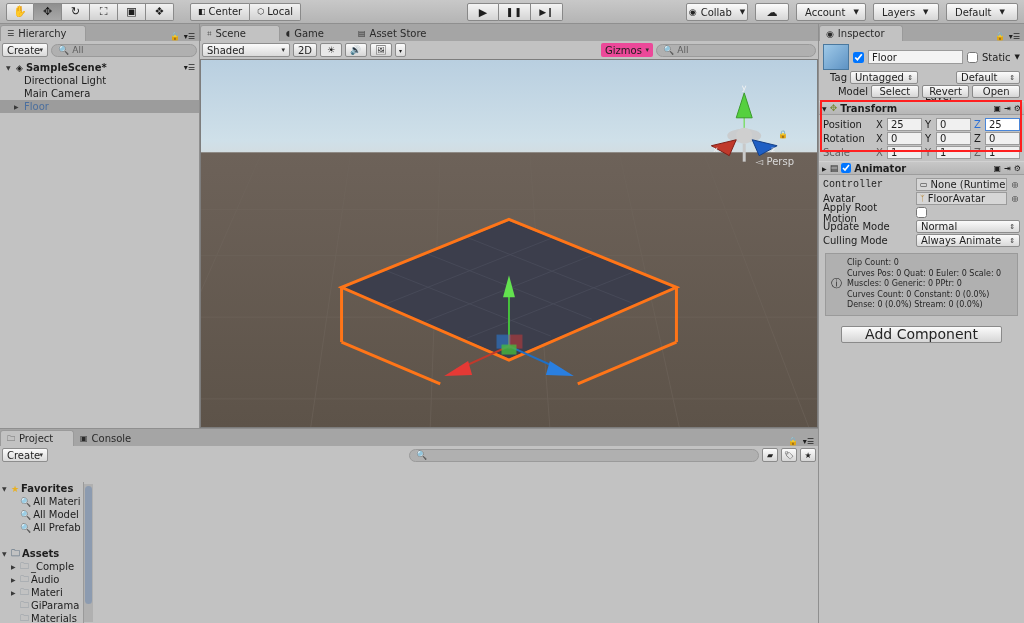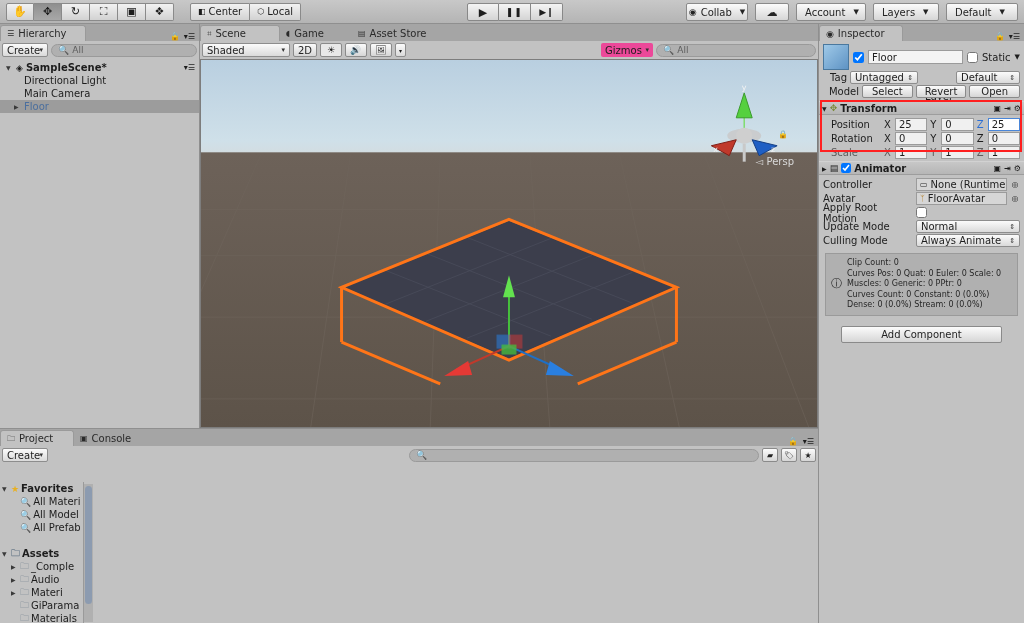--- a/index.html
+++ b/index.html
@@ -386,42 +386,42 @@
         <span class="arr">⇕</span>
       </div>
       <span class="rlbl" style="width:32px;margin-top:38px;">Layer</span>
       <div class="drop" style="flex:1;height:13px;">
         <span>Default</span>
         <span class="arr">⇕</span>
       </div>
     </div>
 
     <div class="insp-row">
-      <span class="rlbl" style="width:36px;">Model</span>
+      <span class="rlbl" style="width:36px;margin-left:9px;">Model</span>
       <div class="btn" style="flex:1;height:13px;">
         <span>Select</span>
       </div>
       <div class="btn" style="flex:1;height:13px;">
         <span>Revert</span>
       </div>
       <div class="btn" style="flex:1;height:13px;">
         <span>Open</span>
       </div>
     </div>
 
     <div class="comp-head" style="margin-top:3px;">
       <span class="icon" style="font-size:6px;">▼</span>
       <span class="icon" style="font-size:9px;color:#7a8a3a;">✥</span>
       <span>Transform</span>
       <span style="flex:1"></span>
       <span class="icon" style="font-size:8px;">▣</span>
       <span class="icon" style="font-size:8px;">⇥</span>
       <span class="icon" style="font-size:8px;">⚙</span>
     </div>
-    <div id="transform-rows" style="padding-top:2px;padding-left:8px;">
+    <div id="transform-rows" style="padding-top:2px;">
         <div class="insp-row">
           <span class="lbl" style="width: 50px;">Position</span>
           <div class="xyz">
             <span class="ax" style="color: rgb(29, 29, 29);">X</span>
             <div class="fld">
               <span>25</span>
             </div>
           </div>
           <div class="xyz">
             <span class="ax" style="color: rgb(29, 29, 29);">Y</span>
@@ -485,21 +485,21 @@
       <span class="icon" style="font-size:9px;">▤</span>
       <input type="checkbox" checked="" style="width: 10px; height: 10px;">
       <span>Animator</span>
       <span style="flex:1"></span>
       <span class="icon" style="font-size:8px;">▣</span>
       <span class="icon" style="font-size:8px;">⇥</span>
       <span class="icon" style="font-size:8px;">⚙</span>
     </div>
 
     <div class="insp-row" style="margin-top:3px;">
-      <span class="lbl" style="width:90px;">Controller</span>
+      <span class="lbl" style="width:90px;font-family:Liberation Mono, monospace;">Controller</span>
       <div class="fld" style="flex:1;height:13px;background:#d6d6d6;gap:3px;">
         <span class="icon" style="font-size:8px;">▭</span>
         <span>None (Runtime An</span>
       </div>
       <span class="icon" style="font-size:8px;width:10px;">◎</span>
     </div>
     <div class="insp-row">
       <span class="lbl" style="width:90px;">Avatar</span>
       <div class="fld" style="flex:1;height:13px;background:#d6d6d6;gap:3px;">
         <span class="icon" style="font-size:8px;color:#b07a20;">ᛉ</span>
@@ -532,21 +532,21 @@
           <div>Clip Count: 0</div>
           <div>Curves Pos: 0 Quat: 0 Euler: 0 Scale: 0</div>
           <div>Muscles: 0 Generic: 0 PPtr: 0</div>
           <div>Curves Count: 0 Constant: 0 (0.0%)</div>
           <div>Dense: 0 (0.0%) Stream: 0 (0.0%)</div>
         </div>
     </div>
 
     <div style="padding:10px 22px 0 22px;">
       <div class="btn" style="height:17px;">
-        <span style="font-size:10px;">Add Component</span>
+        <span style="font-size:14px;">Add Component</span>
       </div>
     </div>
   </div>
   <div id="redbox"></div>
 
   <div class="panel" id="project">
     <div class="tabbar" id="project-tabs">
         <div class="tab active" style="width: 74px;">
           <span class="icon" style="font-size: 8px;">🗀</span>
           <span>Project</span>

